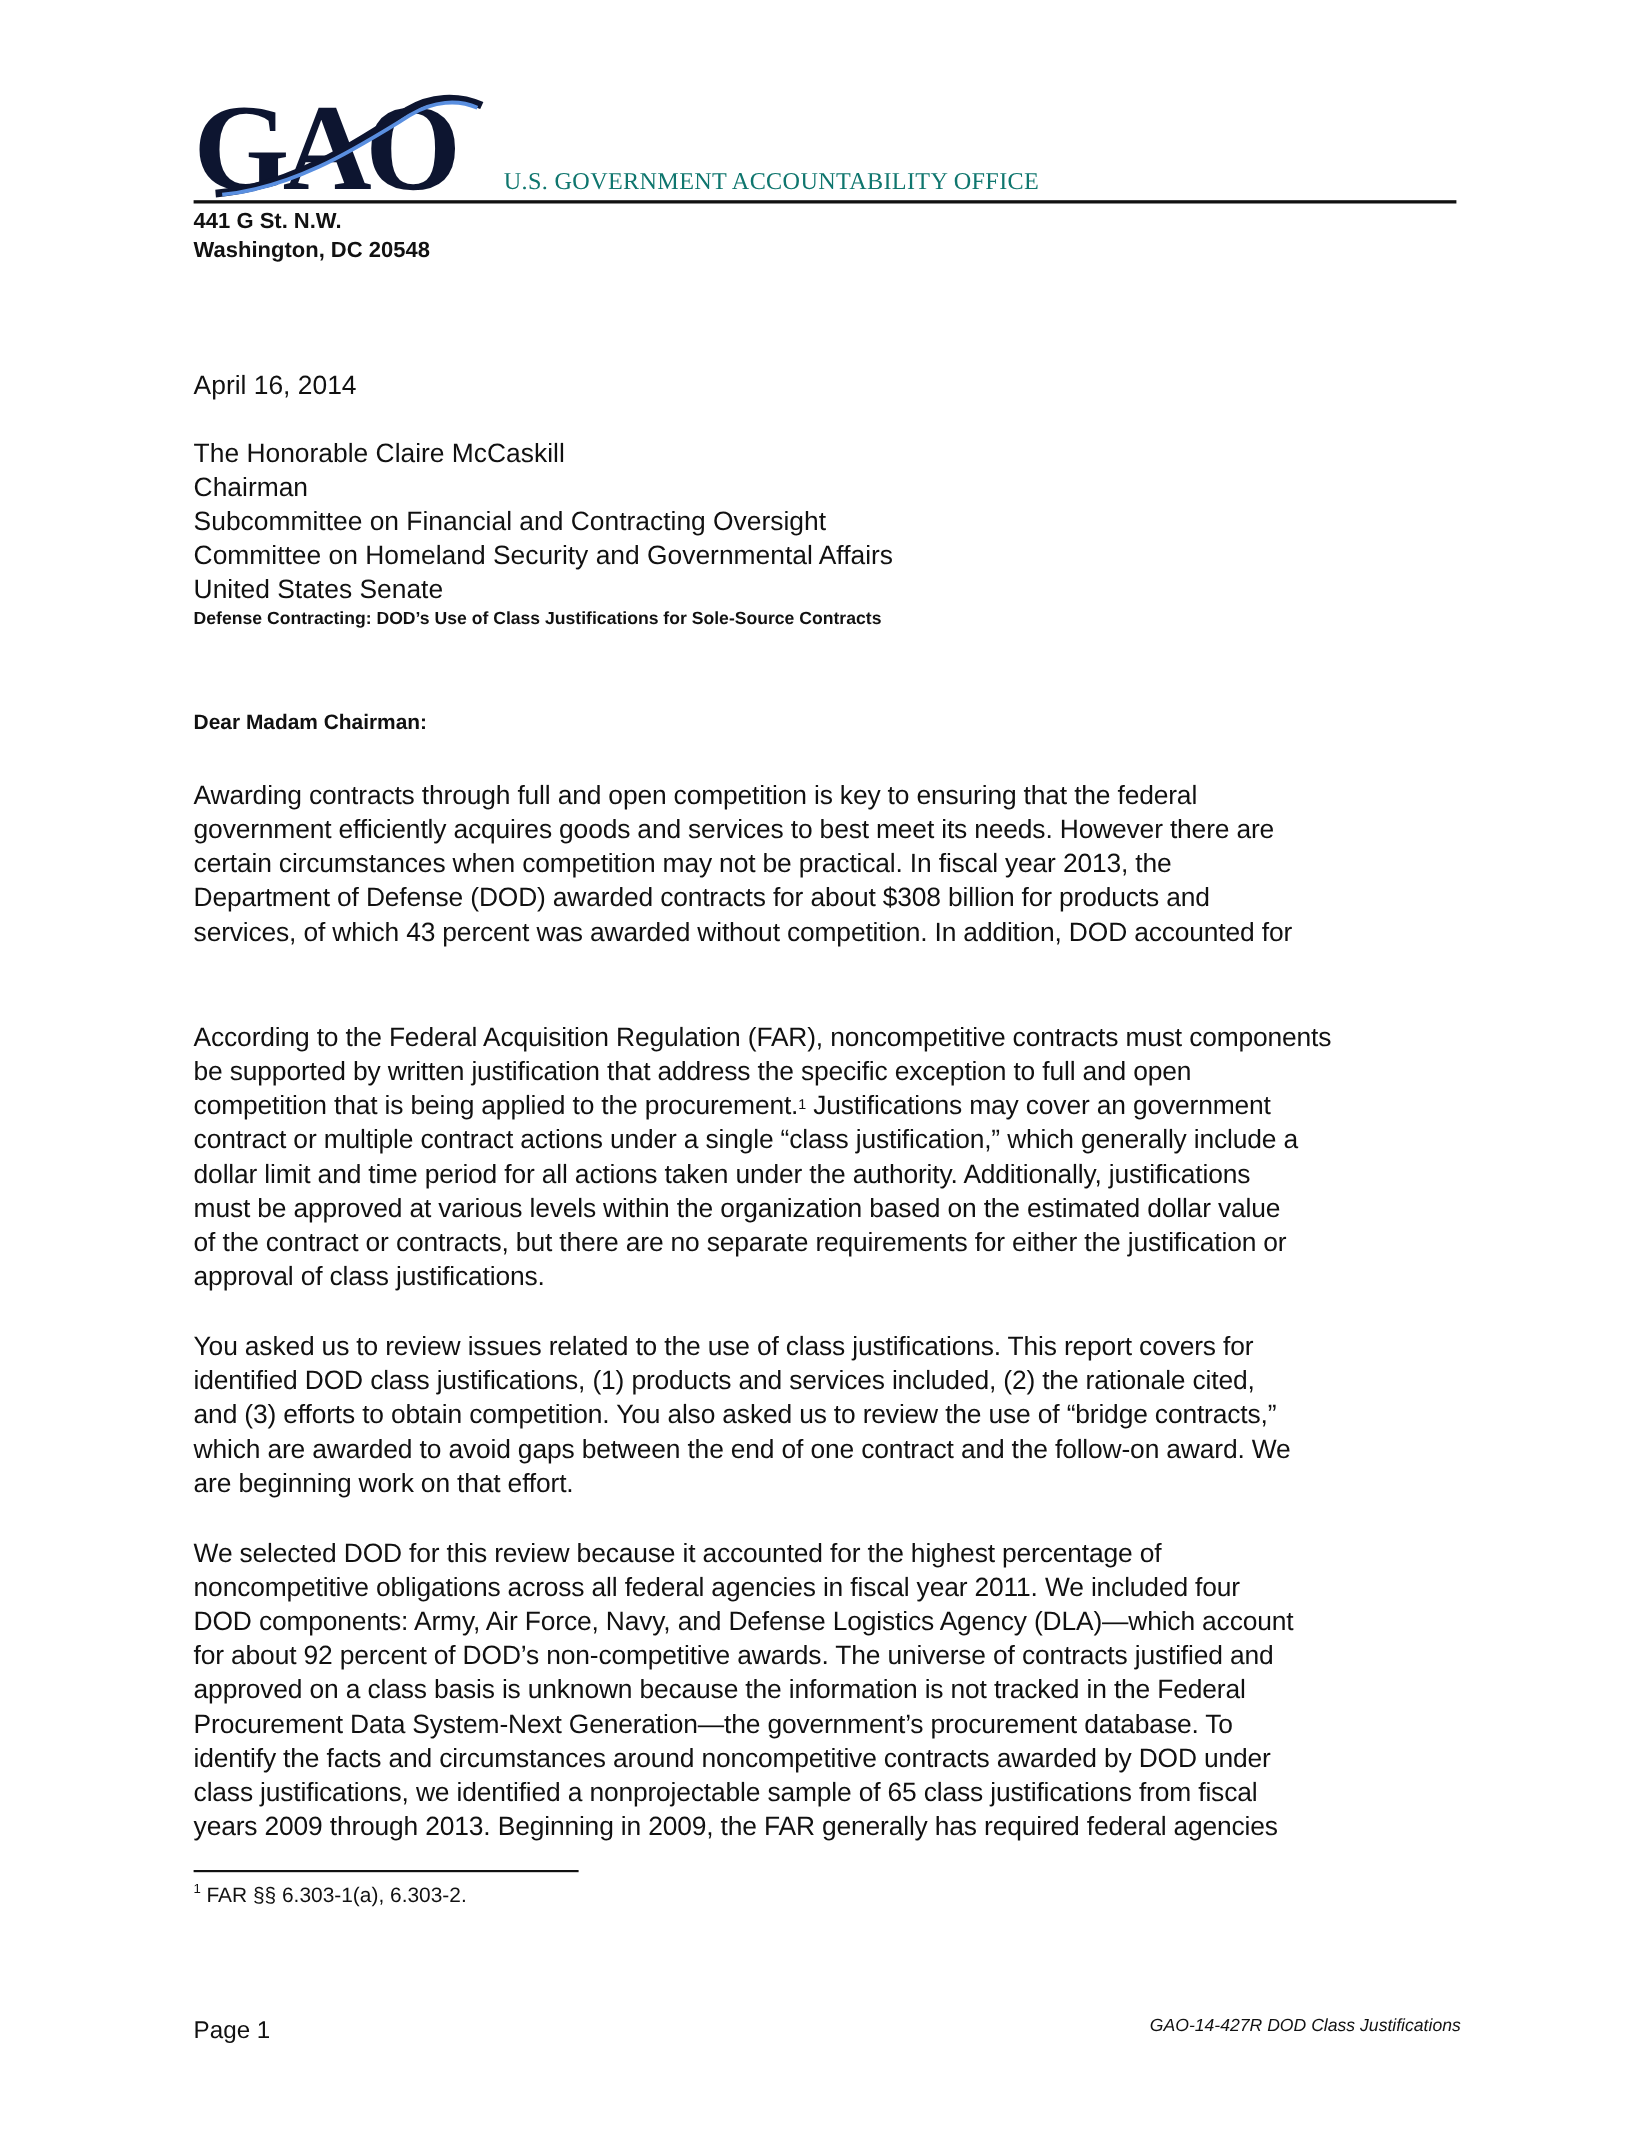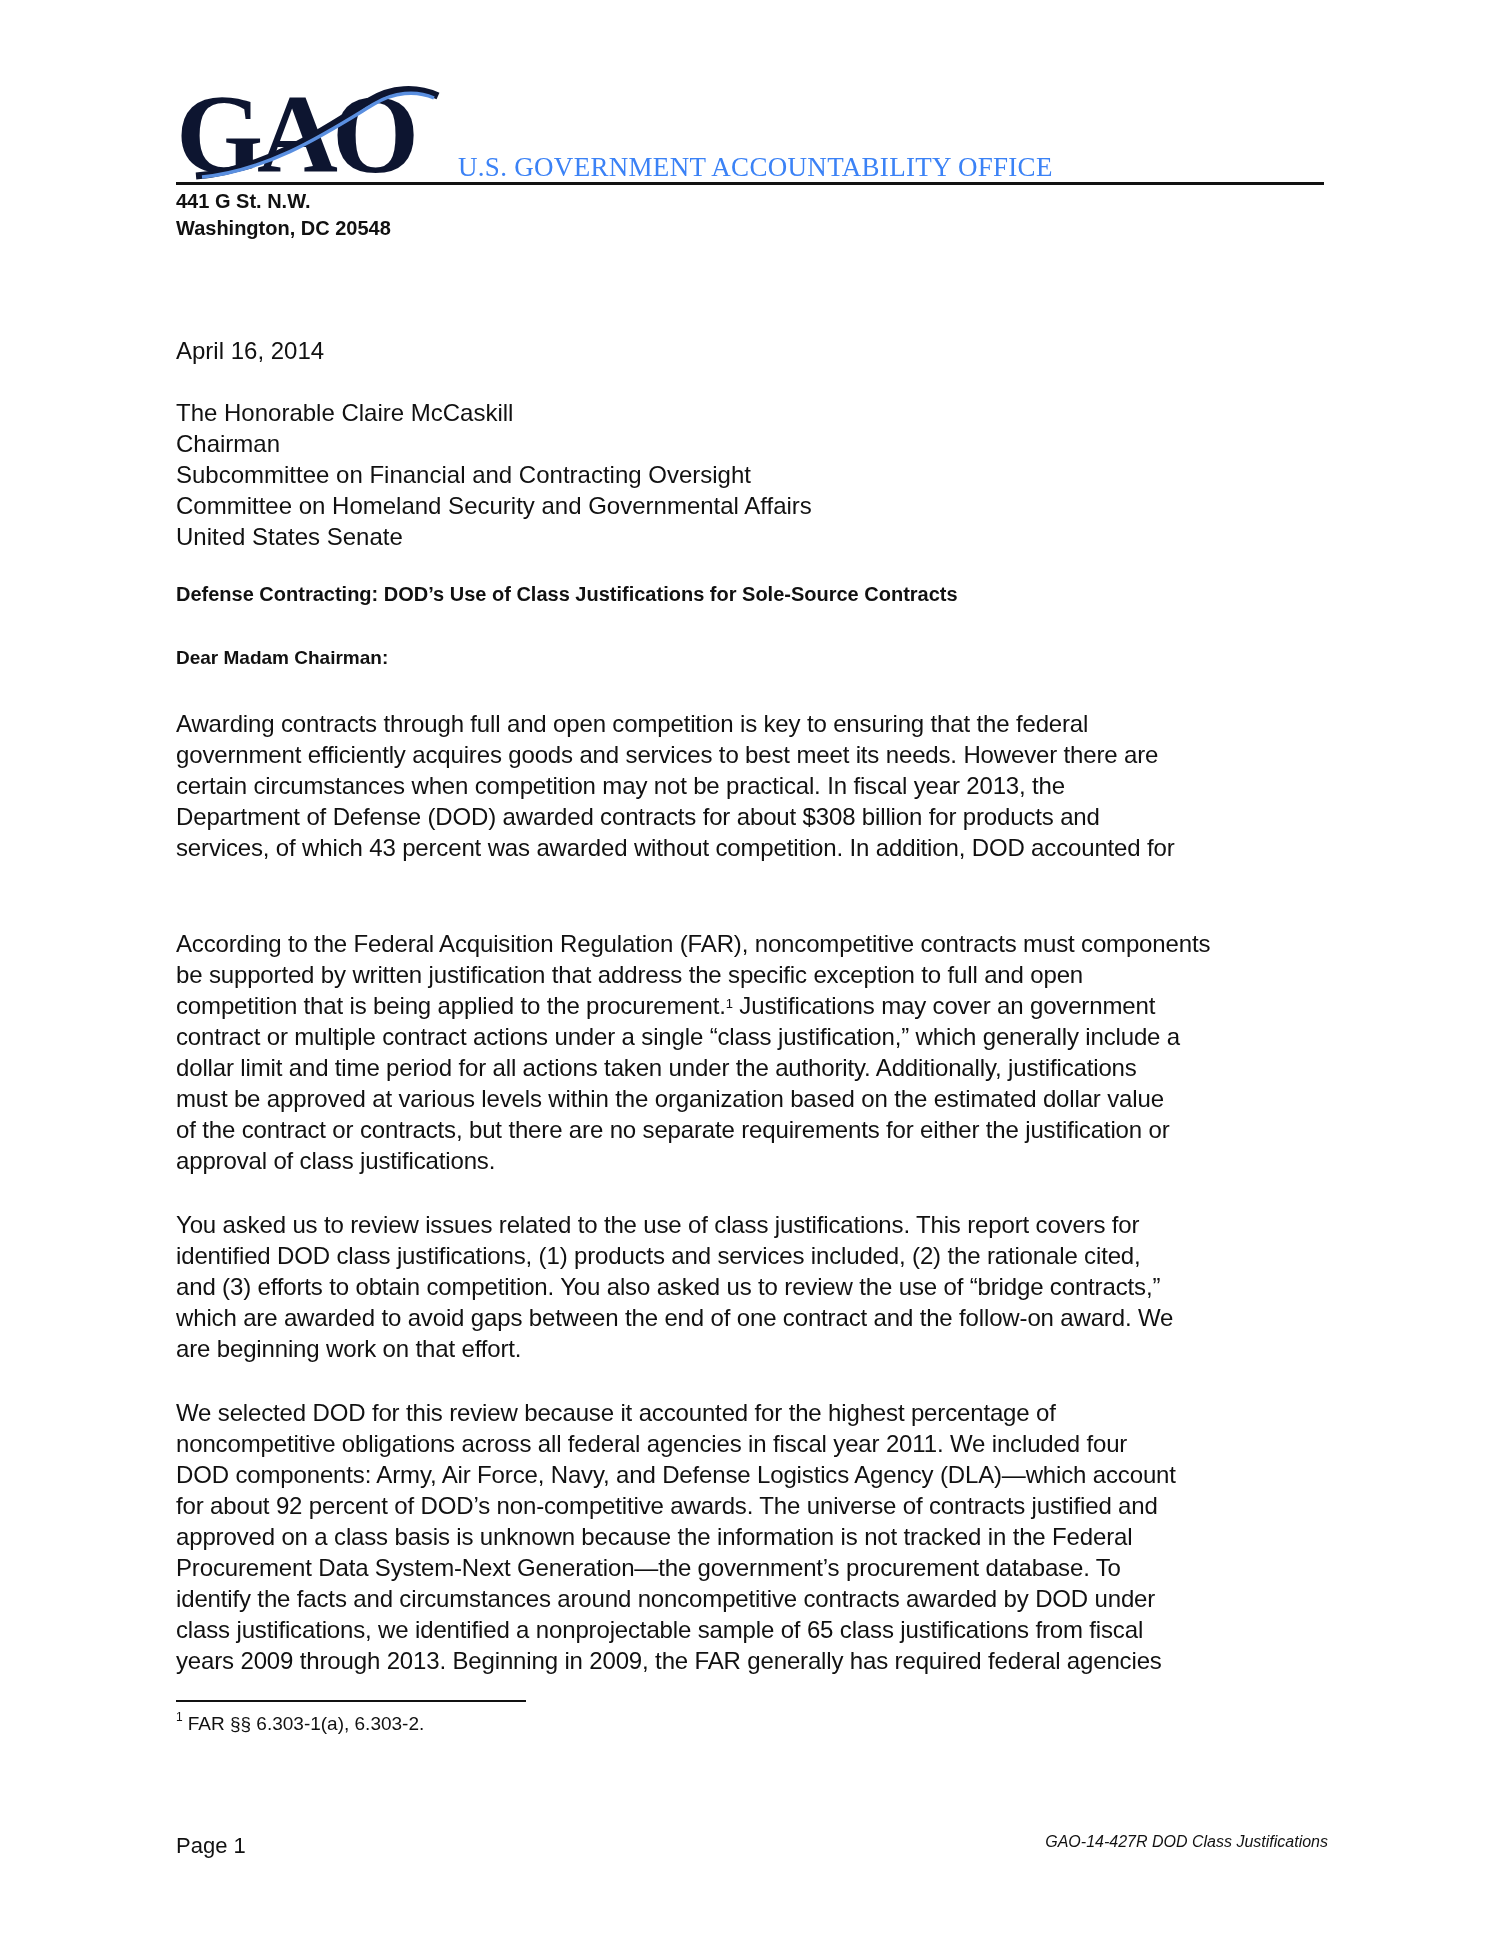--- a/index.html
+++ b/index.html
@@ -35,23 +35,23 @@
       left: 0;
       top: 0;
       width: 270px;
       height: 96px;
     }
     .agency-name {
       position: absolute;
       left: 282px;
       top: 68px;
       font-family: "Liberation Serif", serif;
-      font-size: 27px;
+      font-size: 22px;
       letter-spacing: 0.3px;
-      color: #3b82f6;
+      color: #0f766e;
       white-space: nowrap;
     }
     .letterhead-rule {
       position: absolute;
       left: 0;
       top: 98px;
       width: 1148px;
       height: 3px;
       background: #111111;
     }
@@ -76,22 +76,22 @@
       position: absolute;
       left: 176px;
       top: 397px;
       font-size: 24px;
       line-height: 31px;
     }
     .recipient div { white-space: nowrap; }
     .subject {
       position: absolute;
       left: 176px;
-      top: 583px;
-      font-size: 20px;
+      top: 554px;
+      font-size: 16px;
       font-weight: bold;
       white-space: nowrap;
     }
     .salutation {
       position: absolute;
       left: 176px;
       top: 647px;
       font-size: 19px;
       white-space: nowrap;
       font-weight: bold;

